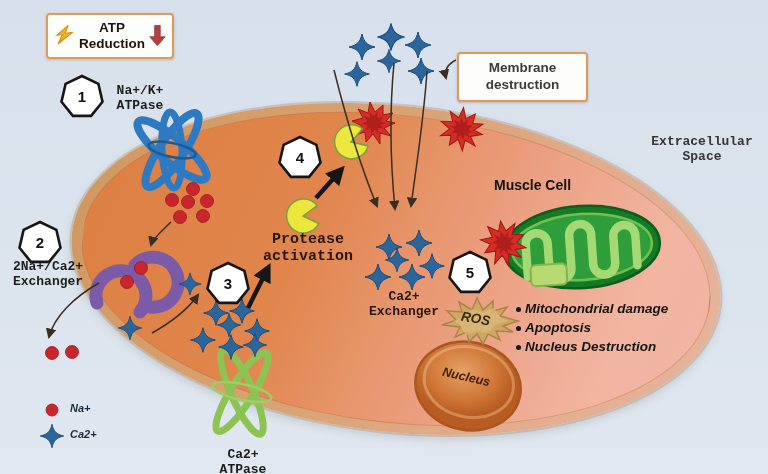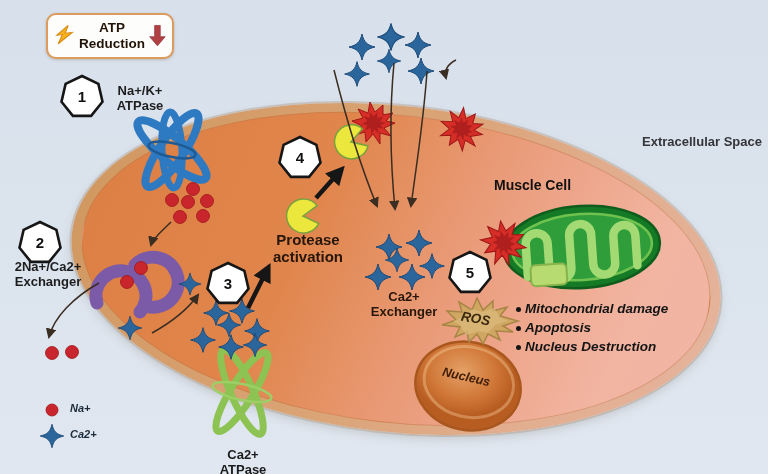--- a/index.html
+++ b/index.html
@@ -18,26 +18,26 @@
   }
   .cell-inner {
     position:absolute; left:80px; top:115px; width:632px; height:308px;
     border-radius:50%; transform:rotate(6.5deg);
     background:linear-gradient(108deg,#dd8046 6%,#e0854b 35%,#eb9f80 62%,#f2b5a2 84%,#f1b3a3 100%);
     border:1.5px solid rgba(186,120,70,0.45);
   }
   svg.overlay { position:absolute; left:0; top:0; z-index:2; }
   
   .lbl { position:absolute; z-index:3; color:#27160a; font-weight:bold; line-height:1.15; }
-  .ctr { text-align:center; }
+  .ctr { text-align:center;font-family:Liberation Mono, monospace; }
   .num { position:absolute; z-index:4; width:26px; text-align:center;
          font-size:15px; font-weight:bold; color:#111; }
   .callout {
     position:absolute; z-index:3; background:#fdfdfb;
-    border:2.5px solid #dd9a5d; border-radius:10px;
+    border:2.5px solid #dd9a5d; border-radius:4px;
     display:flex; align-items:center; justify-content:center;
     box-shadow:0 1px 3px rgba(120,90,60,0.3);
   }
   #atp-box { left:46px; top:13px; width:128px; height:46px; gap:4px; padding:2px 6px; }
   #atp-box .txt { font-size:13.5px; font-weight:bold; color:#231307; text-align:center; width:66px; line-height:1.15; }
   #mem-box { left:457px; top:52px; width:131px; height:50px; }
   #mem-box .txt { font-size:13.5px; font-weight:bold; color:#3b3b3b; text-align:center; width:110px; line-height:1.25; }
   .outcome-row { display:flex; gap:4px; align-items:flex-start; margin-bottom:4px; }
   .outcome-row .dot { width:5px; height:5px; border-radius:50%; background:#141414; margin-top:6px; flex:0 0 auto; }
   .outcome-row .txt { font-size:13.5px; font-style:italic; font-weight:bold; color:#141414; white-space:nowrap; }
@@ -200,20 +200,23 @@
   <div id="atp-box" class="callout">
     <svg width="30" height="34" viewBox="0 0 30 34">
       <path d="M20,2 L4,16 L12,15 L6,28 L26,12 L16,13 Z" fill="#f6b21f" stroke="#d98a14" stroke-width="1.5"></path>
     </svg>
     <div class="txt">ATP Reduction</div>
     <svg width="24" height="32" viewBox="0 0 24 32">
       <path d="M8,1 L16,1 L16,17 L23,17 L12,30 L1,17 L8,17 Z" fill="#b04043" stroke="#8f3336" stroke-width="1"></path>
     </svg>
   </div>
 
+  <div id="mem-box" class="callout">
+    <div class="txt">Membrane destruction</div>
+  </div>
 
   <div class="num" style="left:69px; top:88px;">1</div>
   <div class="num" style="left:27px; top:234px;">2</div>
   <div class="num" style="left:215px; top:275px;">3</div>
   <div class="num" style="left:287px; top:149px;">4</div>
   <div class="num" style="left:457px; top:264px;">5</div>
 
   <div class="lbl ctr" style="left:104px; top:84px; width:72px; font-size:13px; color:#1d1d1d;">Na+/K+ ATPase</div>
   <div class="lbl ctr" style="left:-4px; top:260px; width:104px; font-size:13px; color:#1d1d1d;">2Na+/Ca2+ Exchanger</div>
   <div class="lbl ctr" style="left:258px; top:231px; width:100px; font-size:15px;">Protease activation</div>

